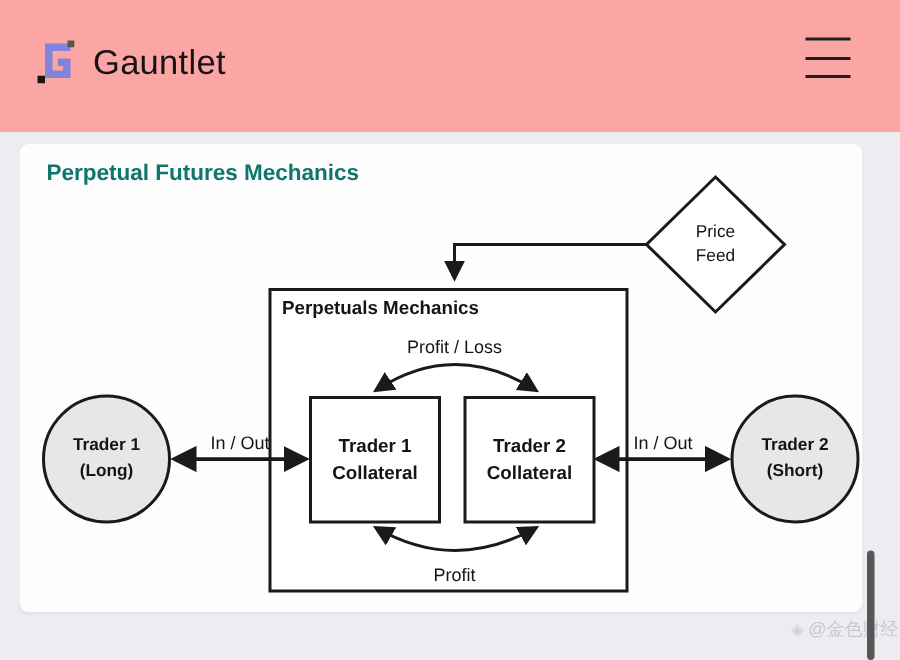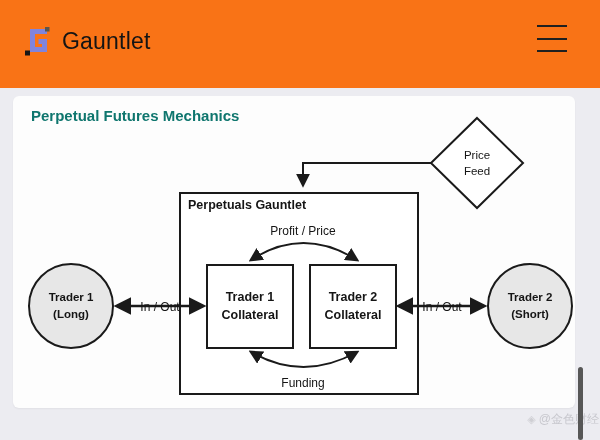--- a/index.html
+++ b/index.html
@@ -2,21 +2,21 @@
 <html><head>
 <meta charset="utf-8">
 <style>
   html,body{margin:0;padding:0;}
   body{
     width:600px;height:440px;position:relative;overflow:hidden;
     font-family:"Liberation Sans",sans-serif;
     background:#f6f6f8;
   }
   
-  .header{position:absolute;left:0;top:0;width:600px;height:88px;background:#f97316;}
+  .header{position:absolute;left:0;top:0;width:600px;height:88px;background:#fca5a5;}
   .brand{position:absolute;left:24px;top:26px;display:flex;align-items:center;gap:12px;cursor:pointer;}
   .brand-mark{width:26px;height:30px;display:block;}
   .brand-name{font-size:23px;font-weight:500;color:#141414;letter-spacing:.2px;}
   .hamburger{position:absolute;left:537px;top:25px;width:31px;height:27px;display:flex;flex-direction:column;justify-content:space-between;cursor:pointer;}
   .hamburger span{display:block;width:30px;height:2px;background:#202020;}
   
   .content-bg{position:absolute;left:0;top:88px;width:600px;height:352px;background:#ececf1;}
   .card{position:absolute;left:13px;top:96px;width:562px;height:312px;background:#fdfdfd;border-radius:6px;box-shadow:0 1px 2px rgba(0,0,0,.05);}
   .card-title{position:absolute;left:31px;top:107px;font-size:15px;font-weight:bold;color:#0f766e;}
   
@@ -24,21 +24,21 @@
   .dlabel{position:absolute;color:#151515;white-space:pre-line;text-align:center;}
   .lbl-protocol{left:188px;top:198px;font-size:12.5px;font-weight:bold;text-align:left;}
   .lbl-profitloss{left:250px;top:224px;width:106px;font-size:12px;}
   .lbl-funding{left:250px;top:376px;width:106px;font-size:12px;}
   .lbl-box{width:86px;height:83px;top:265px;display:flex;align-items:center;justify-content:center;font-size:12.5px;font-weight:bold;line-height:1.4;}
   .lbl-box1{left:207px;}
   .lbl-box2{left:310px;}
   .lbl-circle{width:84px;height:84px;top:264px;display:flex;align-items:center;justify-content:center;font-size:11.5px;font-weight:bold;line-height:1.5;}
   .lbl-circle1{left:29px;}
   .lbl-circle2{left:488px;}
-  .lbl-inout{width:56px;top:288px;font-size:12px;margin-top:12px;}
+  .lbl-inout{width:56px;top:288px;font-size:12px;}
   .lbl-inout-left{left:132px;}
   .lbl-inout-right{left:414px;}
   .lbl-pricefeed{left:433px;top:135px;width:88px;height:56px;display:flex;align-items:center;justify-content:center;font-size:11.5px;font-weight:normal;line-height:1.4;}
   
   .watermark{position:absolute;right:1px;top:411px;display:flex;align-items:center;gap:3px;color:#c8c8ce;font-size:12px;}
   .watermark .wm-icon{font-size:11px;color:#cfcfd4;}
   .scrollbar-thumb{position:absolute;left:578px;top:367px;width:5px;height:73px;background:#575757;border-radius:3px;}
 </style>
 </head>
 <body>
@@ -83,23 +83,23 @@
   <path d="M399 306 H484" fill="none" stroke="#1a1a1a" stroke-width="2.5" marker-start="url(#ah)" marker-end="url(#ah)"></path>
 
   <rect x="207" y="265" width="86" height="83" fill="#ffffff" stroke="#1a1a1a" stroke-width="2"></rect>
   <rect x="310" y="265" width="86" height="83" fill="#ffffff" stroke="#1a1a1a" stroke-width="2"></rect>
 
   <path d="M251 260 Q 303 226 357 260" fill="none" stroke="#1a1a1a" stroke-width="2" marker-start="url(#ah)" marker-end="url(#ah)"></path>
 
   <path d="M251 352 Q 303 382 357 352" fill="none" stroke="#1a1a1a" stroke-width="2" marker-start="url(#ah)" marker-end="url(#ah)"></path>
 </svg>
 
-<div class="dlabel lbl-protocol">Perpetuals Gauntlet</div>
-<div class="dlabel lbl-profitloss">Profit / Price</div>
-<div class="dlabel lbl-funding">Funding</div>
+<div class="dlabel lbl-protocol">Perpetuals Mechanics</div>
+<div class="dlabel lbl-profitloss">Profit / Loss</div>
+<div class="dlabel lbl-funding">Profit</div>
 <div class="dlabel lbl-box lbl-box1">Trader 1
 Collateral</div>
 <div class="dlabel lbl-box lbl-box2">Trader 2
 Collateral</div>
 <div class="dlabel lbl-circle lbl-circle1">Trader 1
 (Long)</div>
 <div class="dlabel lbl-circle lbl-circle2">Trader 2
 (Short)</div>
 <div class="dlabel lbl-inout lbl-inout-left">In / Out</div>
 <div class="dlabel lbl-inout lbl-inout-right">In / Out</div>

